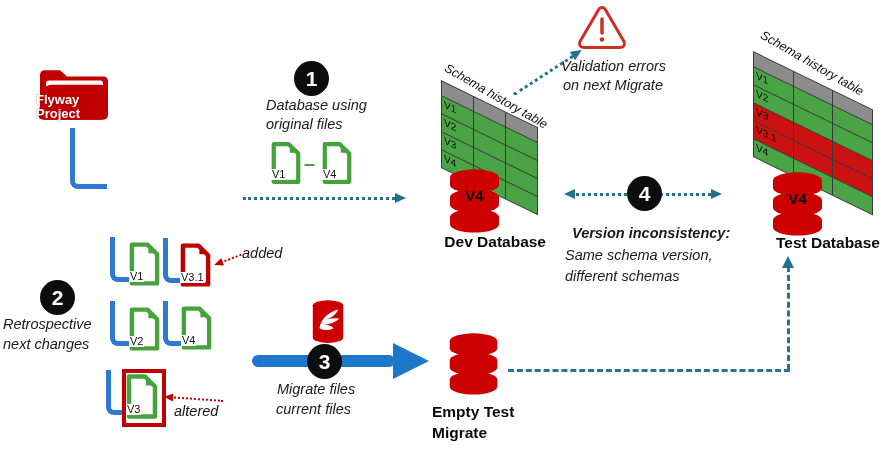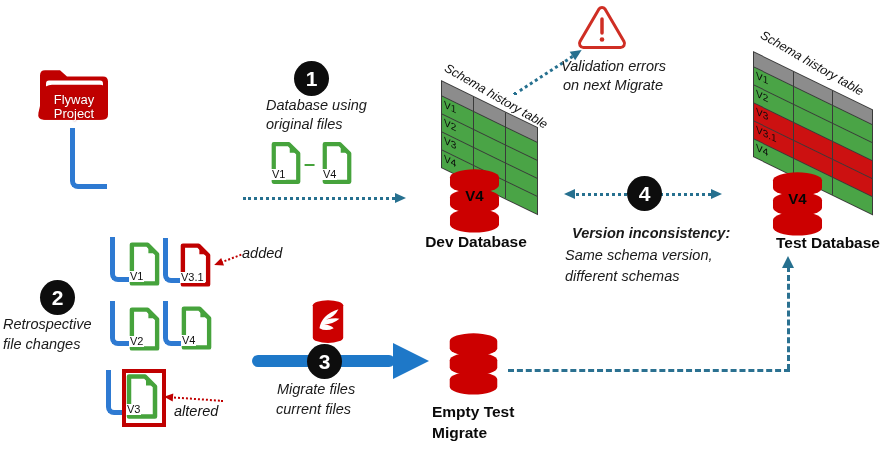--- a/index.html
+++ b/index.html
@@ -2,22 +2,22 @@
 <html><head>
 <meta charset="utf-8">
 <style>
   html,body{margin:0;padding:0;background:#fff;}
   #canvas{position:relative;width:893px;height:452px;background:#fff;overflow:hidden;
           font-family:"Liberation Sans",sans-serif;color:#111;}
   .abs{position:absolute;}
   
   .folder{position:absolute;}
   .folder svg{display:block;width:100%;height:100%;}
-  .folder-label{position:absolute;left:0;right:0;bottom:5px;text-align:center;color:#fff;
-                font-weight:normal;font-size:13px;line-height:1.12;text-shadow:0 0 2px rgba(120,0,0,.6);}
+  .folder-label{position:absolute;left:0;right:0;bottom:5px;color:#fff;
+                font-weight:bold;font-size:13px;line-height:1.12;text-shadow:0 0 2px rgba(120,0,0,.6);}
   
   .elbow{position:absolute;border-left:5px solid #2e7ad2;border-bottom:5px solid #2e7ad2;
          border-bottom-left-radius:8px;}
   .bracket{position:absolute;width:15px;height:40px;border-left:5px solid #2e7ad2;
            border-bottom:5px solid #2e7ad2;border-bottom-left-radius:8px;}
   
   .doc{position:absolute;width:33px;height:48px;}
   .doc svg{display:block;width:100%;height:100%;}
   .doc-label{position:absolute;left:1px;bottom:6px;background:#fff;font-size:11px;
              line-height:11px;padding:0 1px;color:#111;}
@@ -134,21 +134,21 @@
     <span class="head-l"></span>
   </div>
 
   <div class="annot" style="left:174px;top:403px">altered</div>
   <div class="reddot" style="left:167px;top:396px;width:56px;transform:rotate(4deg);transform-origin:left center">
     <span class="head-l"></span>
   </div>
 
   <div class="step-circle" style="left:40px;top:280px">2</div>
   <div class="cap" style="left:3px;top:316px">Retrospective</div>
-  <div class="cap" style="left:3px;top:336px">file changes</div>
+  <div class="cap" style="left:3px;top:336px">next changes</div>
 
   <div class="step-circle" style="left:294px;top:61px">1</div>
   <div class="cap" style="left:266px;top:97px">Database using</div>
   <div class="cap" style="left:266px;top:116px">original files</div>
 
   <div class="doc" style="left:270px;top:140px;width:32px;height:46px">
     <svg viewBox="0 0 34 48">
       <path d="M4,4 H20 L30,14 V44 H4 Z" fill="#fff" stroke="#46a33c" stroke-width="4.5" stroke-linejoin="round"></path>
       <path d="M21,6 L28,13 H21 Z" fill="#46a33c"></path>
     </svg>
@@ -191,21 +191,21 @@
   <div class="db" style="left:447px;top:167px;width:55px;height:66px">
     <svg viewBox="0 0 56 70">
       <g fill="#cc0000">
         <path d="M2,11 a26,8.5 0 0 1 52,0 v8 a26,8.5 0 0 1 -52,0 z"></path>
         <path d="M2,32 a26,8.5 0 0 1 52,0 v8 a26,8.5 0 0 1 -52,0 z"></path>
         <path d="M2,53 a26,8.5 0 0 1 52,0 v8 a26,8.5 0 0 1 -52,0 z"></path>
       </g>
     </svg>
   </div>
   <div class="db-version" style="left:447px;top:187px;width:55px">V4</div>
-  <div class="db-label" style="left:406px;top:233px;width:140px;text-align:center">Dev Database</div>
+  <div class="db-label" style="left:406px;top:233px;width:140px;text-align:right">Dev Database</div>
 
   <div class="abs" style="left:576px;top:4px;width:52px;height:46px">
     <svg viewBox="0 0 52 46" style="width:100%;height:100%">
       <path d="M23,5 a3.8,3.8 0 0 1 6,0 l19,32.5 a4,4 0 0 1 -3.4,6 H7.4 a4,4 0 0 1 -3.4,-6 z" fill="none" stroke="#cf2e24" stroke-width="3" stroke-linejoin="round"></path>
       <line x1="26" y1="15" x2="26" y2="29" stroke="#cf2e24" stroke-width="3.5" stroke-linecap="round"></line>
       <circle cx="26" cy="35.5" r="2.3" fill="#cf2e24"></circle>
     </svg>
   </div>
   <div class="dotline" style="left:514px;top:93px;width:76px;transform:rotate(-33deg);transform-origin:left center">
     <span class="head-r"></span>

